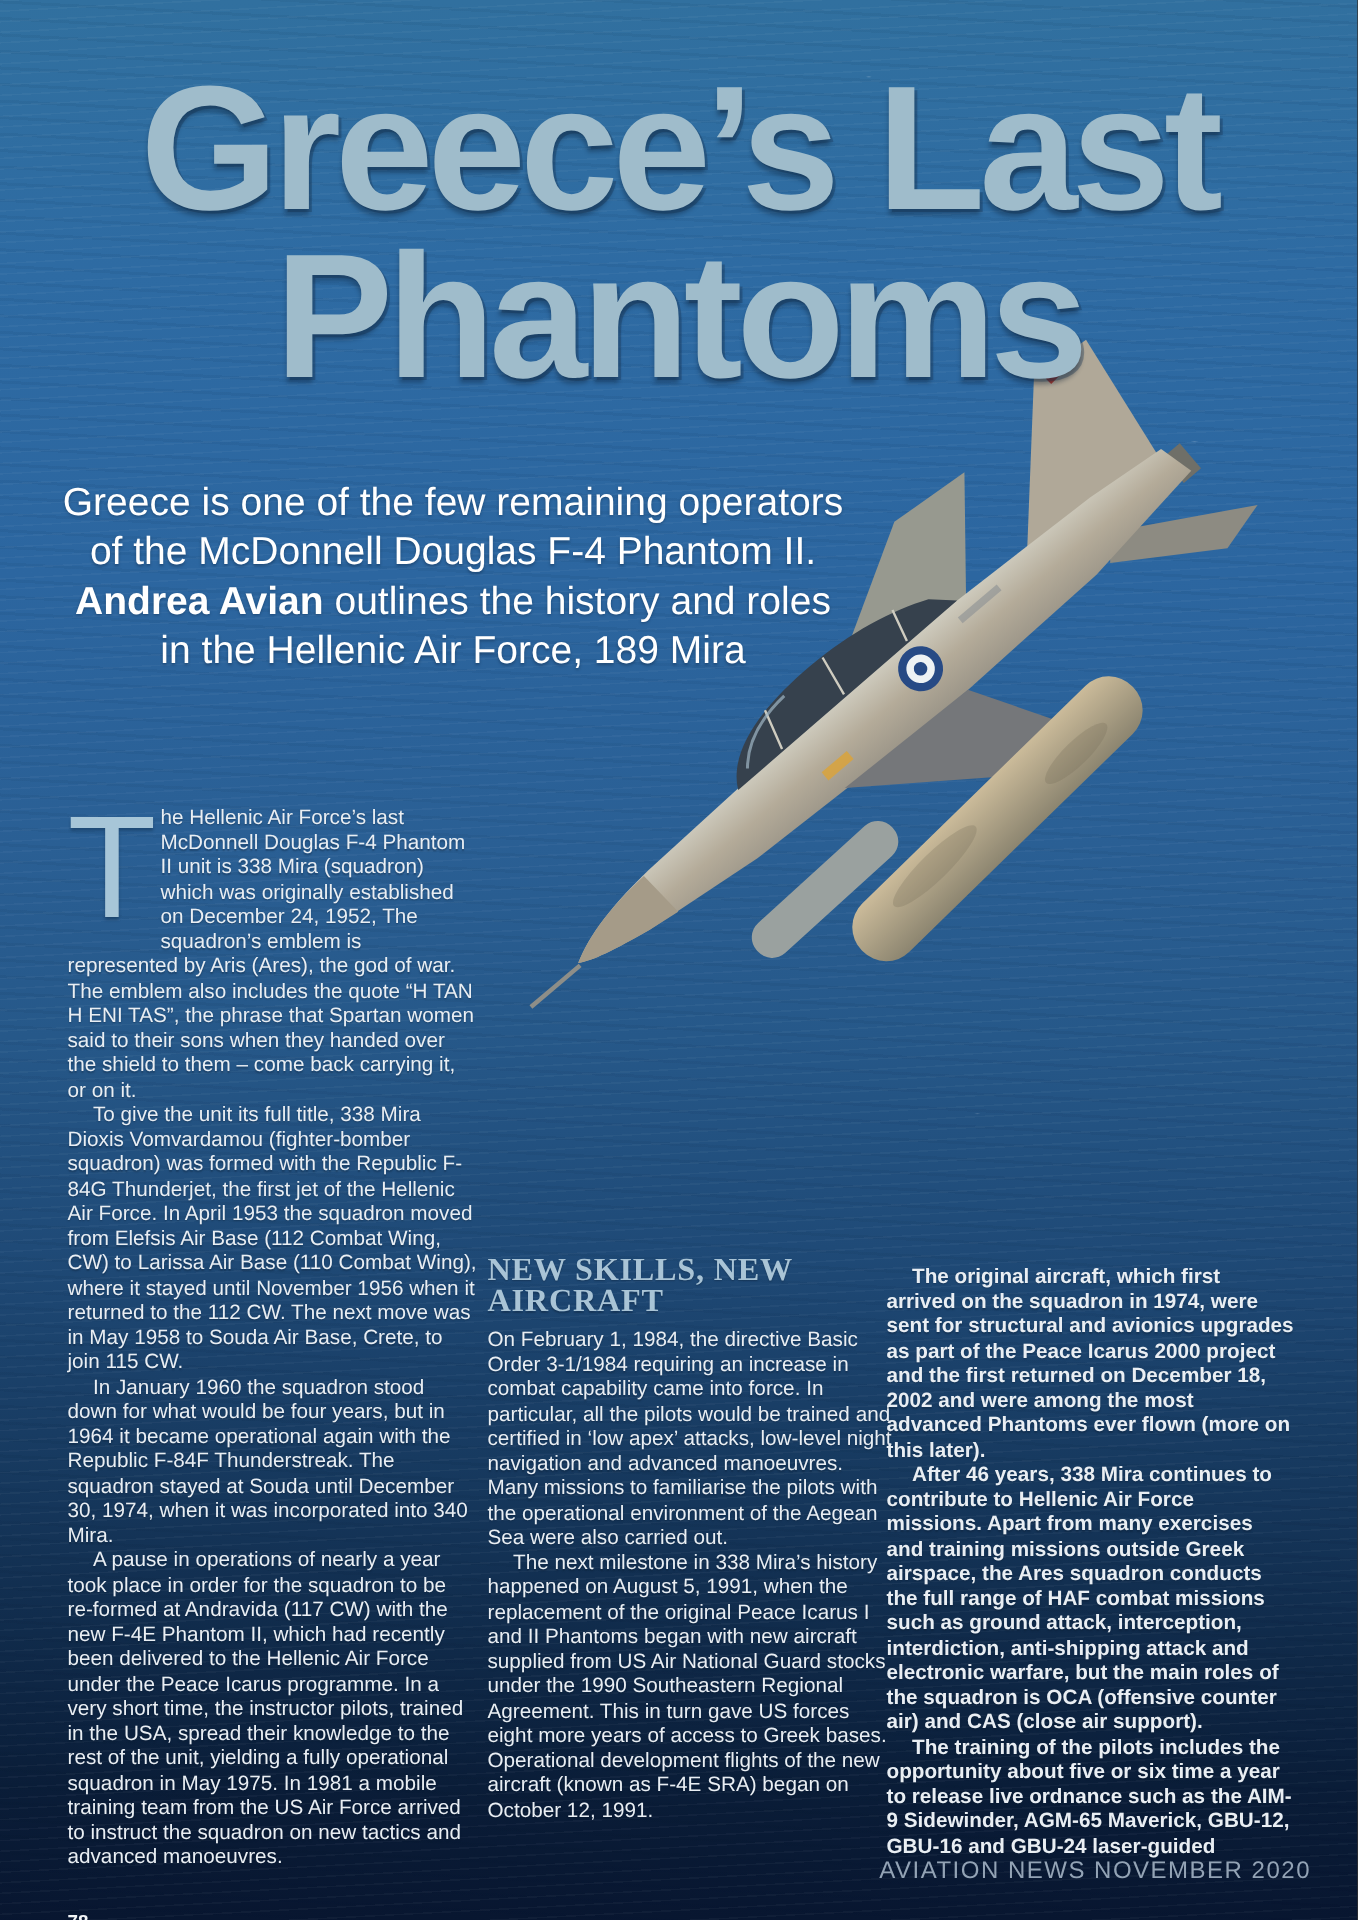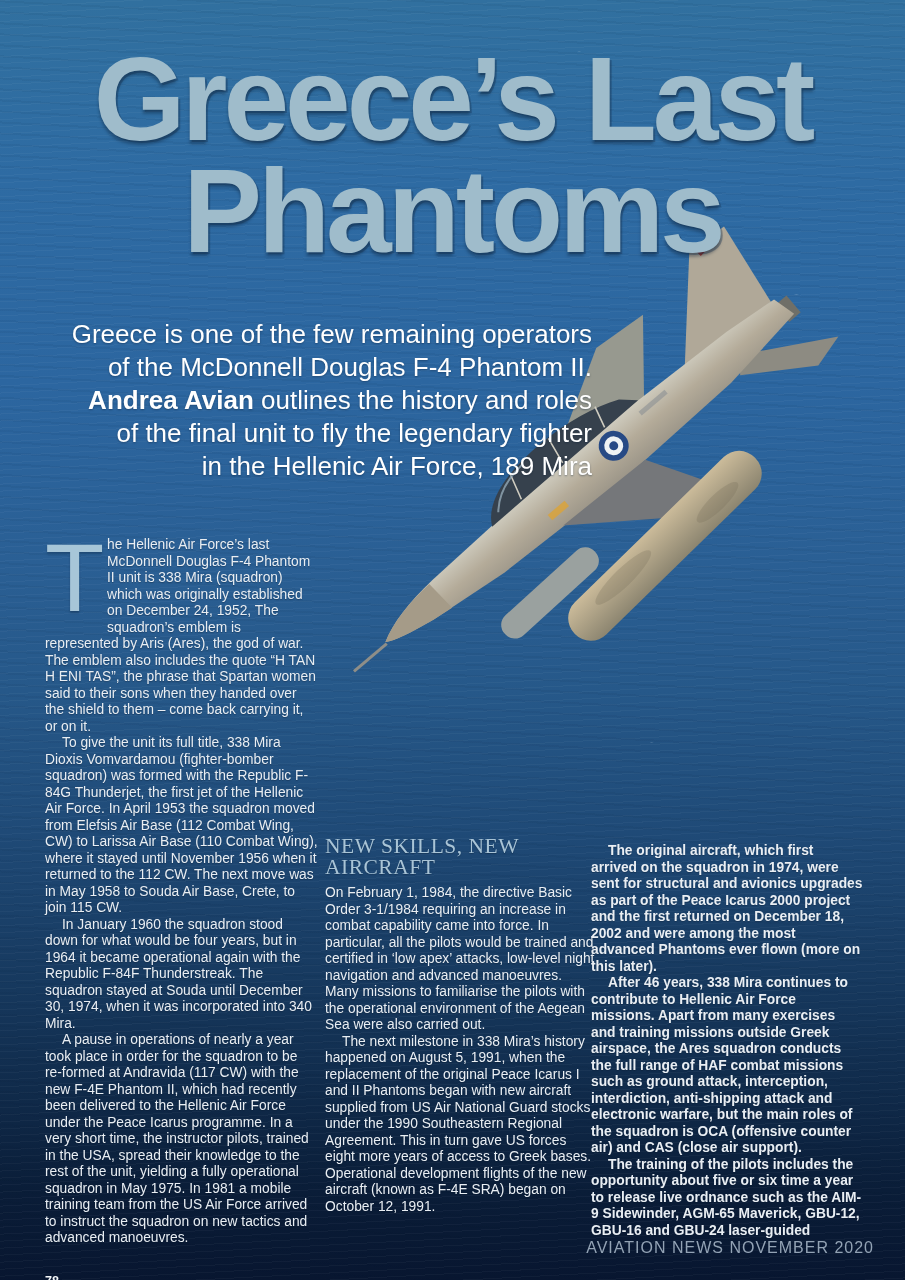--- a/index.html
+++ b/index.html
@@ -26,40 +26,40 @@
       radial-gradient(4px 1px at 22% 52%, rgba(255,255,255,.3), transparent 70%),
       radial-gradient(3px 1px at 72% 58%, rgba(255,255,255,.3), transparent 70%);}
 
   .title{position:absolute;left:0;width:905px;text-align:center;
     font-weight:bold;color:#9fbccb;letter-spacing:-4px;line-height:1;
     text-shadow:0 4px 3px rgba(8,25,45,.35), 2px 2px 0 rgba(25,55,85,.35);}
   .title-1{top:40px;font-size:118px;}
   .title-2{top:152px;font-size:118px;}
 
   .standfirst{position:absolute;left:12px;top:318px;width:580px;
-    color:#ffffff;font-size:26px;line-height:33px;text-align:right;
+    color:#ffffff;font-size:26px;line-height:33px;text-align:center;
     text-shadow:0 1px 2px rgba(10,30,55,.4);}
   .standfirst b{font-weight:bold;}
 
   .bodycol{position:absolute;color:#e9eef3;font-size:13.8px;line-height:16.5px;
     text-shadow:0 1px 1px rgba(8,25,45,.35);}
   .bodycol p{margin:0;}
   .bodycol p + p{text-indent:17px;}
   .col-left{left:45px;top:537px;width:273px;}
   .col-mid{left:325px;top:836px;width:272px;}
   .col-right{left:591px;top:843px;width:272px;font-weight:bold;}
   .col-right p:first-child{text-indent:17px;}
 
   .dropcap{float:left;color:#a7c6d8;font-size:97px;line-height:74px;
     width:56px;height:84px;margin:4px 6px 0 0;font-weight:400;
     text-shadow:0 2px 2px rgba(8,25,45,.3);}
 
   .section-heading{font-family:"Liberation Serif","DejaVu Serif",serif;
     color:#a9c4d6;font-size:21.5px;line-height:21px;letter-spacing:.5px;
-    margin:0 0 7px 0;font-weight:400;}
+    margin:0 0 7px 0;font-weight:700;}
 
   .caption{position:absolute;left:325px;top:779px;width:562px;
     font-size:13.3px;line-height:1.5;color:#ffffff;font-weight:bold;
     text-shadow:0 1px 1px rgba(8,25,45,.4);}
   .caption .credit{font-weight:400;color:#97a6b3;font-size:12.8px;}
 
   .footer-page{position:absolute;left:45px;top:1238px;color:#f2f5f7;
     font-size:12.5px;font-weight:bold;margin-top:36px;}
   .footer-mag{position:absolute;right:31px;top:1239px;color:#93a3b5;
     font-size:16px;letter-spacing:1px;}
@@ -128,21 +128,20 @@
     </g>
   </svg>
 
   <div class="title title-1">Greece’s Last</div>
   <div class="title title-2">Phantoms</div>
 
   <div class="standfirst">
     <div>Greece is one of the few remaining operators</div>
     <div>of the McDonnell Douglas F-4 Phantom II.</div>
     <div><b>Andrea Avian</b><span> outlines the history and roles</span></div>
-    <div>of the final unit to fly the legendary fighter</div>
     <div>in the Hellenic Air Force, 189 Mira</div>
   </div>
 
   <div class="bodycol col-left">
     <p><span class="dropcap">T</span><span>he Hellenic Air Force’s last McDonnell Douglas F-4 Phantom II unit is 338 Mira (squadron) which was originally established on December 24, 1952, The squadron’s emblem is represented by Aris (Ares), the god of war. The emblem also includes the quote “H TAN H ENI TAS”, the phrase that Spartan women said to their sons when they handed over the shield to them – come back carrying it, or on it.</span></p>
     <p>To give the unit its full title, 338 Mira Dioxis Vomvardamou (fighter-bomber squadron) was formed with the Republic F-84G Thunderjet, the first jet of the Hellenic Air Force. In April 1953 the squadron moved from Elefsis Air Base (112 Combat Wing, CW) to Larissa Air Base (110 Combat Wing), where it stayed until November 1956 when it returned to the 112 CW. The next move was in May 1958 to Souda Air Base, Crete, to join 115 CW.</p>
     <p>In January 1960 the squadron stood down for what would be four years, but in 1964 it became operational again with the Republic F-84F Thunderstreak. The squadron stayed at Souda until December 30, 1974, when it was incorporated into 340 Mira.</p>
     <p>A pause in operations of nearly a year took place in order for the squadron to be re-formed at Andravida (117 CW) with the new F-4E Phantom II, which had recently been delivered to the Hellenic Air Force under the Peace Icarus programme. In a very short time, the instructor pilots, trained in the USA, spread their knowledge to the rest of the unit, yielding a fully operational squadron in May 1975. In 1981 a mobile training team from the US Air Force arrived to instruct the squadron on new tactics and advanced manoeuvres.</p>
   </div>
 

